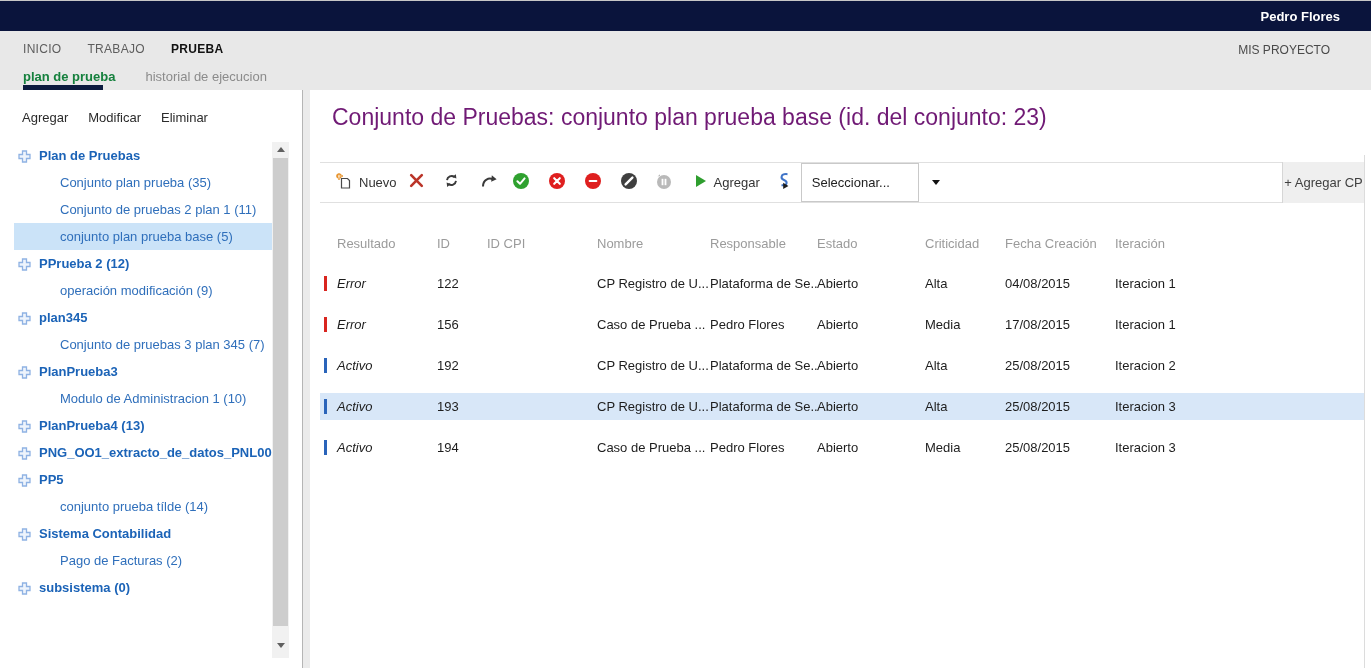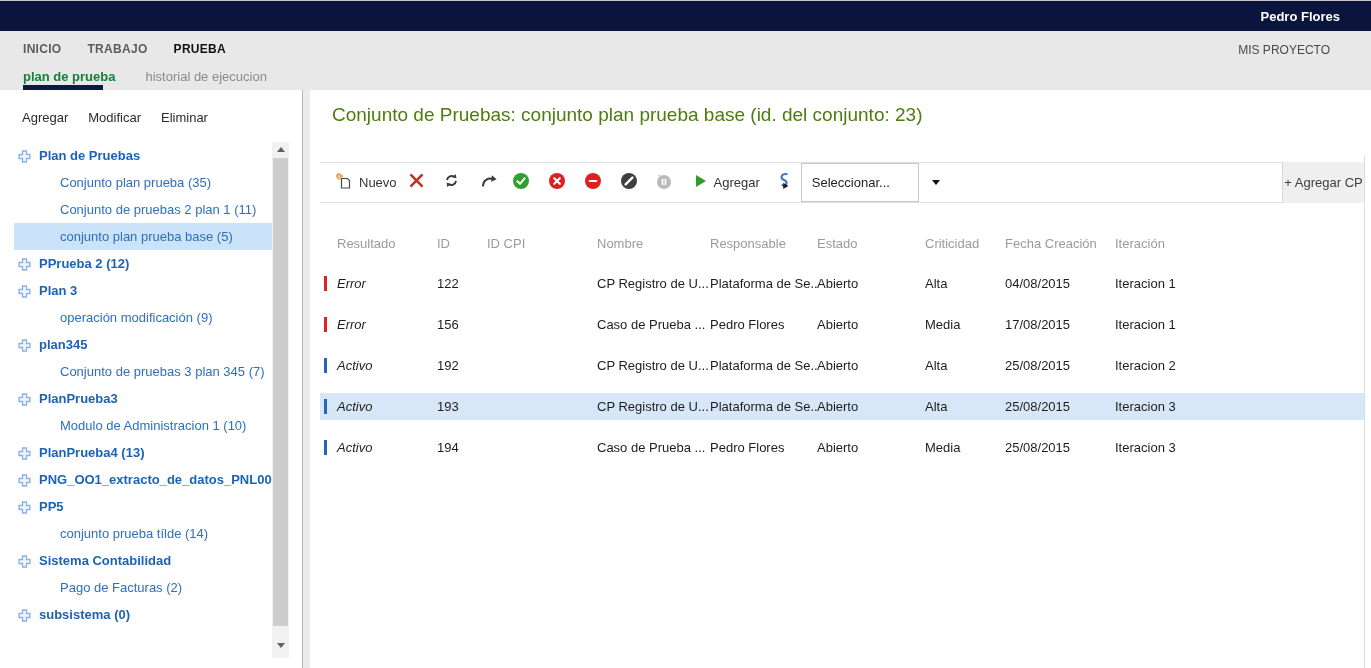--- a/index.html
+++ b/index.html
@@ -11,21 +11,21 @@
   }
   
   .topbar{position:absolute;top:0;left:0;right:0;height:31px;background:#0a143c;
     border-top:1px solid #c7c7c7;box-sizing:border-box;
     display:flex;align-items:center;justify-content:flex-end;padding-right:31px;}
   .topbar-user{color:#ffffff;font-weight:bold;font-size:13px;}
 
   
   .navbar{position:absolute;top:31px;left:0;right:0;height:59px;background:#e8e8e8;}
   .nav-row{position:absolute;top:11px;left:23px;display:flex;gap:26px;align-items:center;}
-  .nav-item{font-size:12px;color:#5d5d5d;letter-spacing:.3px;cursor:pointer;font-weight:bold;}
+  .nav-item{font-size:12px;color:#5d5d5d;letter-spacing:.3px;cursor:pointer;}
   .nav-item.active{color:#121212;font-weight:bold;}
   .nav-right{position:absolute;top:12px;right:41px;font-size:12px;color:#4a4a4a;}
   .subnav-row{position:absolute;top:38px;left:23px;display:flex;gap:30px;align-items:center;}
   .subtab{font-size:13px;color:#8b8b8b;cursor:pointer;}
   .subtab.active{color:#15803d;font-weight:bold;}
   .subtab-underline{position:absolute;top:54px;left:23px;width:80px;height:5px;background:#0c1a3e;}
 
   
   .sidebar{position:absolute;top:90px;left:0;width:302px;bottom:0;background:#fff;}
   .side-actions{position:absolute;top:20px;left:22px;display:flex;gap:20px;}
@@ -44,21 +44,21 @@
   .tri-up{width:0;height:0;border-left:4px solid transparent;border-right:4px solid transparent;border-bottom:5px solid #606060;}
   .tri-down{width:0;height:0;border-left:4px solid transparent;border-right:4px solid transparent;border-top:5px solid #606060;}
   .sthumb{position:absolute;top:16px;left:1px;width:15px;height:468px;background:#cdcdcd;}
 
   
   .splitter{position:absolute;top:90px;left:302px;width:8px;bottom:0;background:#ebebeb;
     border-left:1px solid #b5b5b5;box-sizing:border-box;}
 
   
   .main{position:absolute;top:90px;left:310px;right:0;bottom:0;background:#fff;}
-  .main-title{position:absolute;top:14px;left:22px;font-size:19px;color:#4d7c0f;font-weight:400;}
+  .main-title{position:absolute;top:14px;left:22px;font-size:23px;color:#701a75;font-weight:400;}
   .scrollstrip{position:absolute;top:65px;right:0;width:7px;bottom:0;background:#fff;border-left:1px solid #dcdcdc;box-sizing:border-box;}
 
   .toolbar{position:absolute;top:72px;left:10px;right:7px;height:41px;box-sizing:border-box;
     border-top:1px solid #e0e0e0;border-bottom:1px solid #e0e0e0;background:#fff;
     display:flex;align-items:center;padding-left:15px;}
   .tbtn{display:flex;align-items:center;cursor:pointer;flex:0 0 auto;}
   .tlbl{font-size:13px;color:#333;margin-left:7px;}
   .ml12{margin-left:12px;} .ml16{margin-left:16px;} .ml18{margin-left:18px;}
   .ml20{margin-left:20px;} .ml22{margin-left:22px;} .ml24{margin-left:24px;} .ml10{margin-left:10px;}
   .dropdown{height:100%;box-sizing:border-box;border:1px solid #c9c9c9;width:118px;
@@ -125,26 +125,20 @@
       </div>
     <div class="titem lvl1 sel">
         <span class="tlabel">conjunto plan prueba base (5)</span>
       </div>
     <div class="titem lvl0">
       <span class="plus"><svg width="13" height="13" viewBox="0 0 13 13">
             <path d="M4.5 1h4v3.5H12v4H8.5V12h-4V8.5H1v-4h3.5Z" fill="#eef4fc" stroke="#8fb2e3" stroke-width="1.3"></path>
           </svg></span>
       <span class="tlabel">PPrueba 2 (12)</span>
     </div>
-    <div class="titem lvl0">
-      <span class="plus"><svg width="13" height="13" viewBox="0 0 13 13">
-            <path d="M4.5 1h4v3.5H12v4H8.5V12h-4V8.5H1v-4h3.5Z" fill="#eef4fc" stroke="#8fb2e3" stroke-width="1.3"></path>
-          </svg></span>
-      <span class="tlabel">Plan 3</span>
-    </div>
     <div class="titem lvl1">
         <span class="tlabel">operación modificación (9)</span>
       </div>
     <div class="titem lvl0">
       <span class="plus"><svg width="13" height="13" viewBox="0 0 13 13">
             <path d="M4.5 1h4v3.5H12v4H8.5V12h-4V8.5H1v-4h3.5Z" fill="#eef4fc" stroke="#8fb2e3" stroke-width="1.3"></path>
           </svg></span>
       <span class="tlabel">plan345</span>
     </div>
     <div class="titem lvl1">

